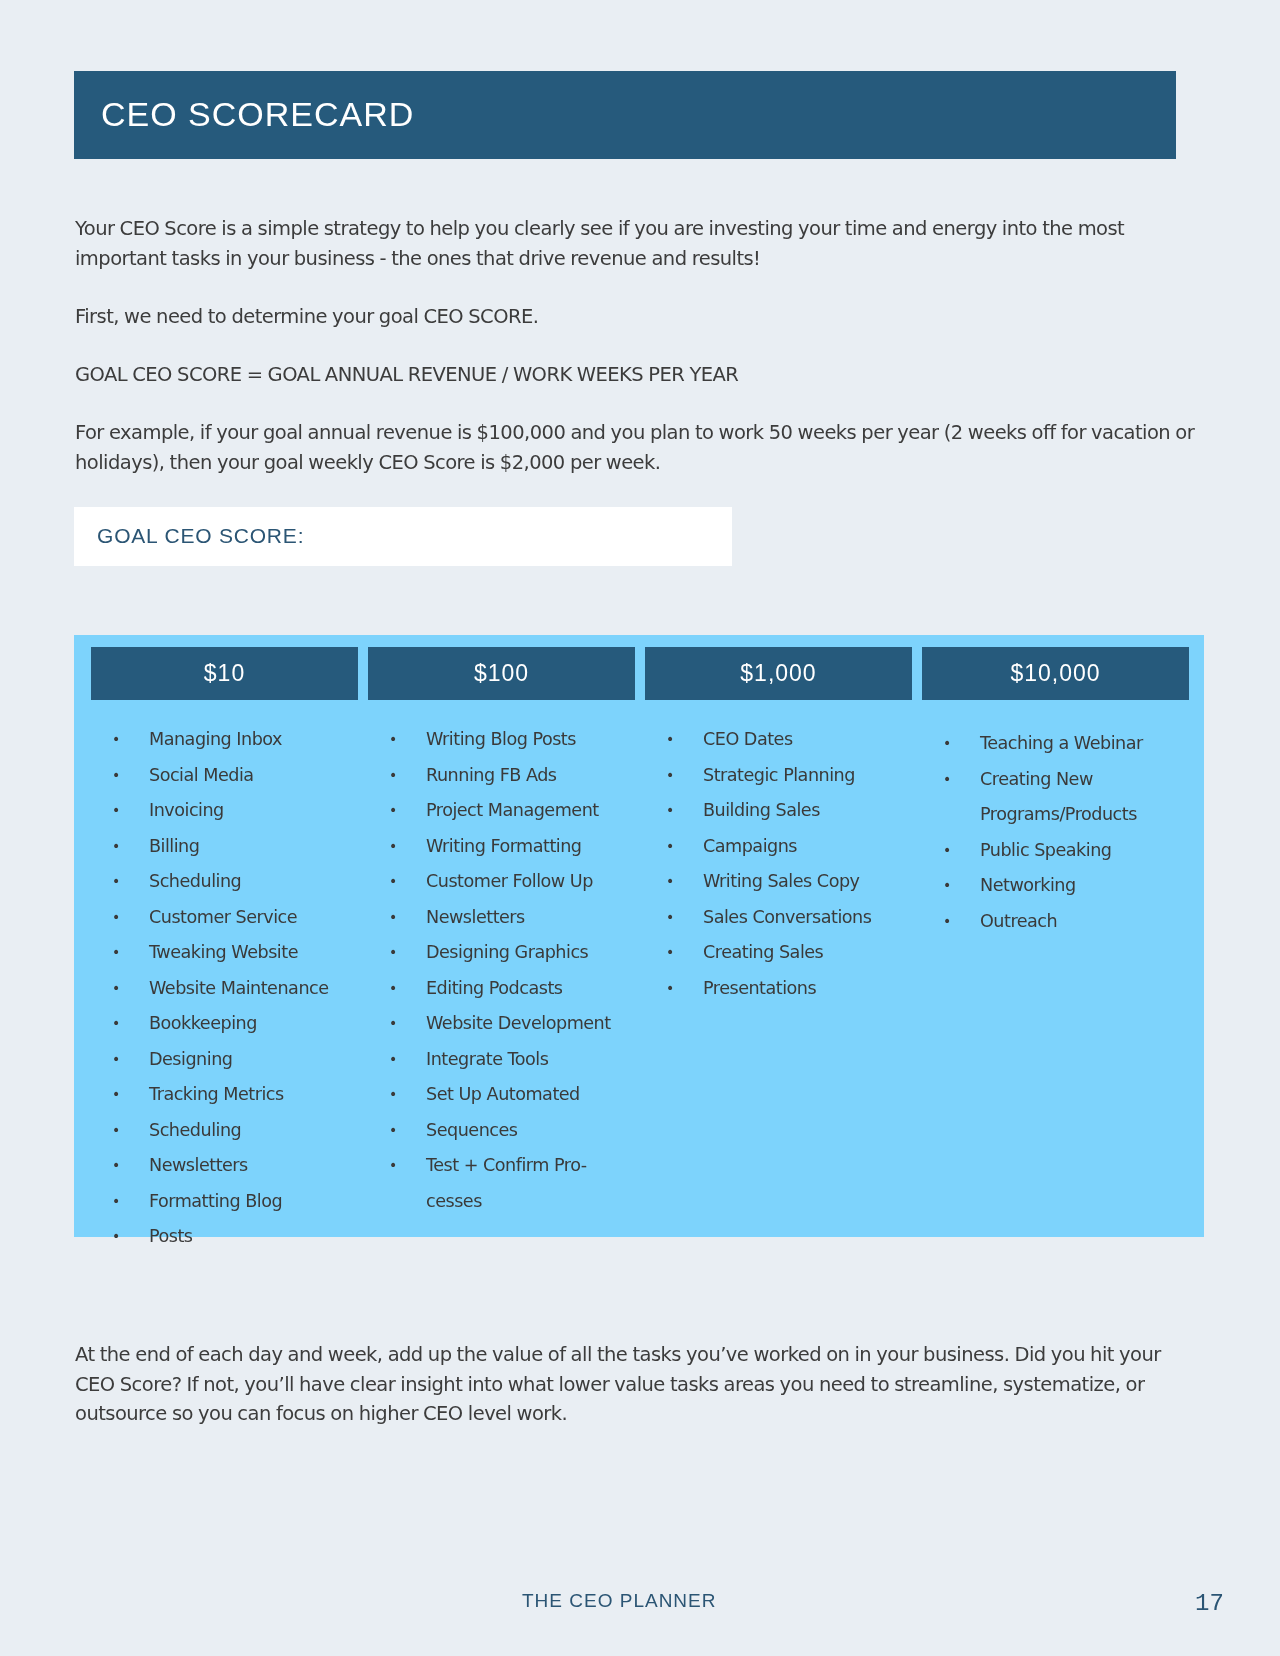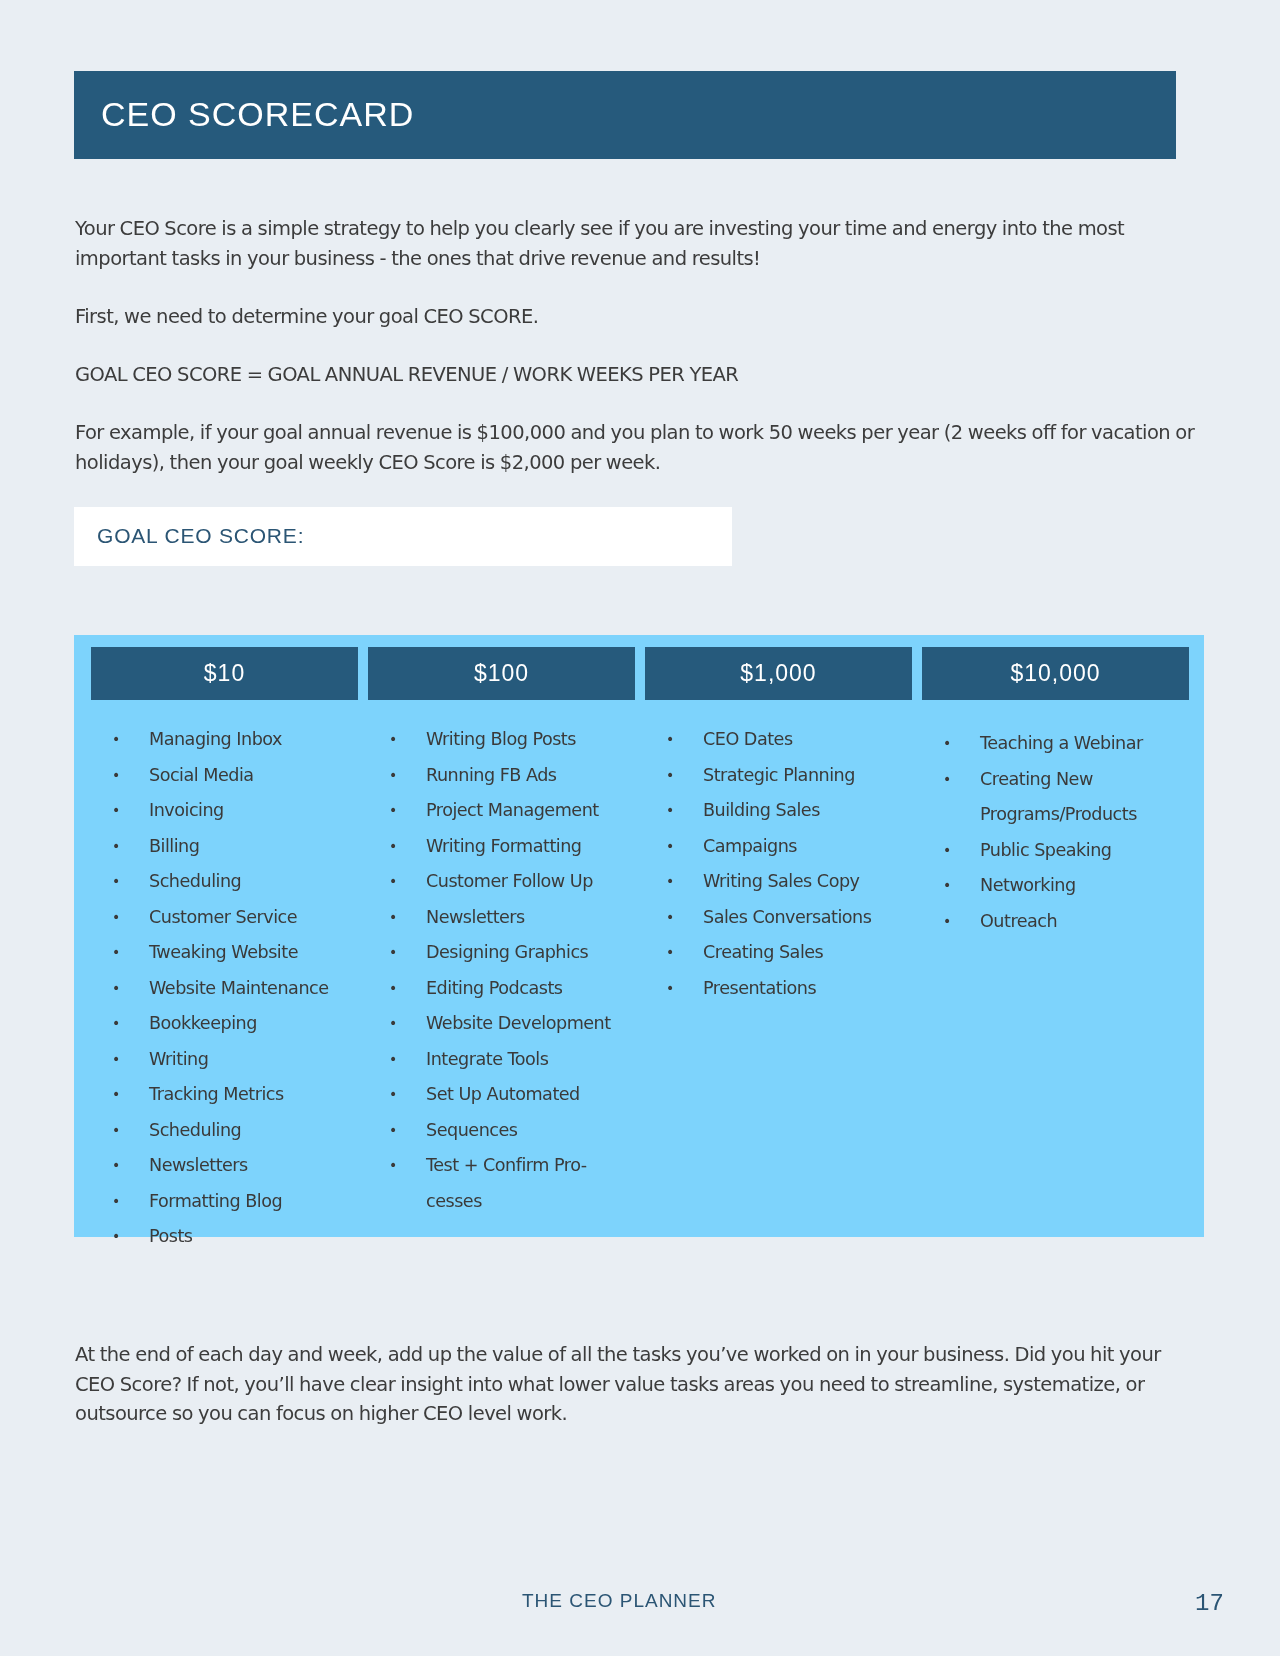--- a/index.html
+++ b/index.html
@@ -150,21 +150,21 @@
     <ul class="col-list">
         <li><span class="bullet">•</span><span>Managing Inbox</span></li>
         <li><span class="bullet">•</span><span>Social Media</span></li>
         <li><span class="bullet">•</span><span>Invoicing</span></li>
         <li><span class="bullet">•</span><span>Billing</span></li>
         <li><span class="bullet">•</span><span>Scheduling</span></li>
         <li><span class="bullet">•</span><span>Customer Service</span></li>
         <li><span class="bullet">•</span><span>Tweaking Website</span></li>
         <li><span class="bullet">•</span><span>Website Maintenance</span></li>
         <li><span class="bullet">•</span><span>Bookkeeping</span></li>
-        <li><span class="bullet">•</span><span>Writing</span></li>
+        <li><span class="bullet">•</span><span>Designing</span></li>
         <li><span class="bullet">•</span><span>Tracking Metrics</span></li>
         <li><span class="bullet">•</span><span>Scheduling</span></li>
         <li><span class="bullet">•</span><span>Newsletters</span></li>
         <li><span class="bullet">•</span><span>Formatting Blog</span></li>
         <li><span class="bullet">•</span><span>Posts</span></li>
       </ul>
   </div>
   <div class="col" style="left:294px;">
     <div class="col-header">$100</div>
     <ul class="col-list">

